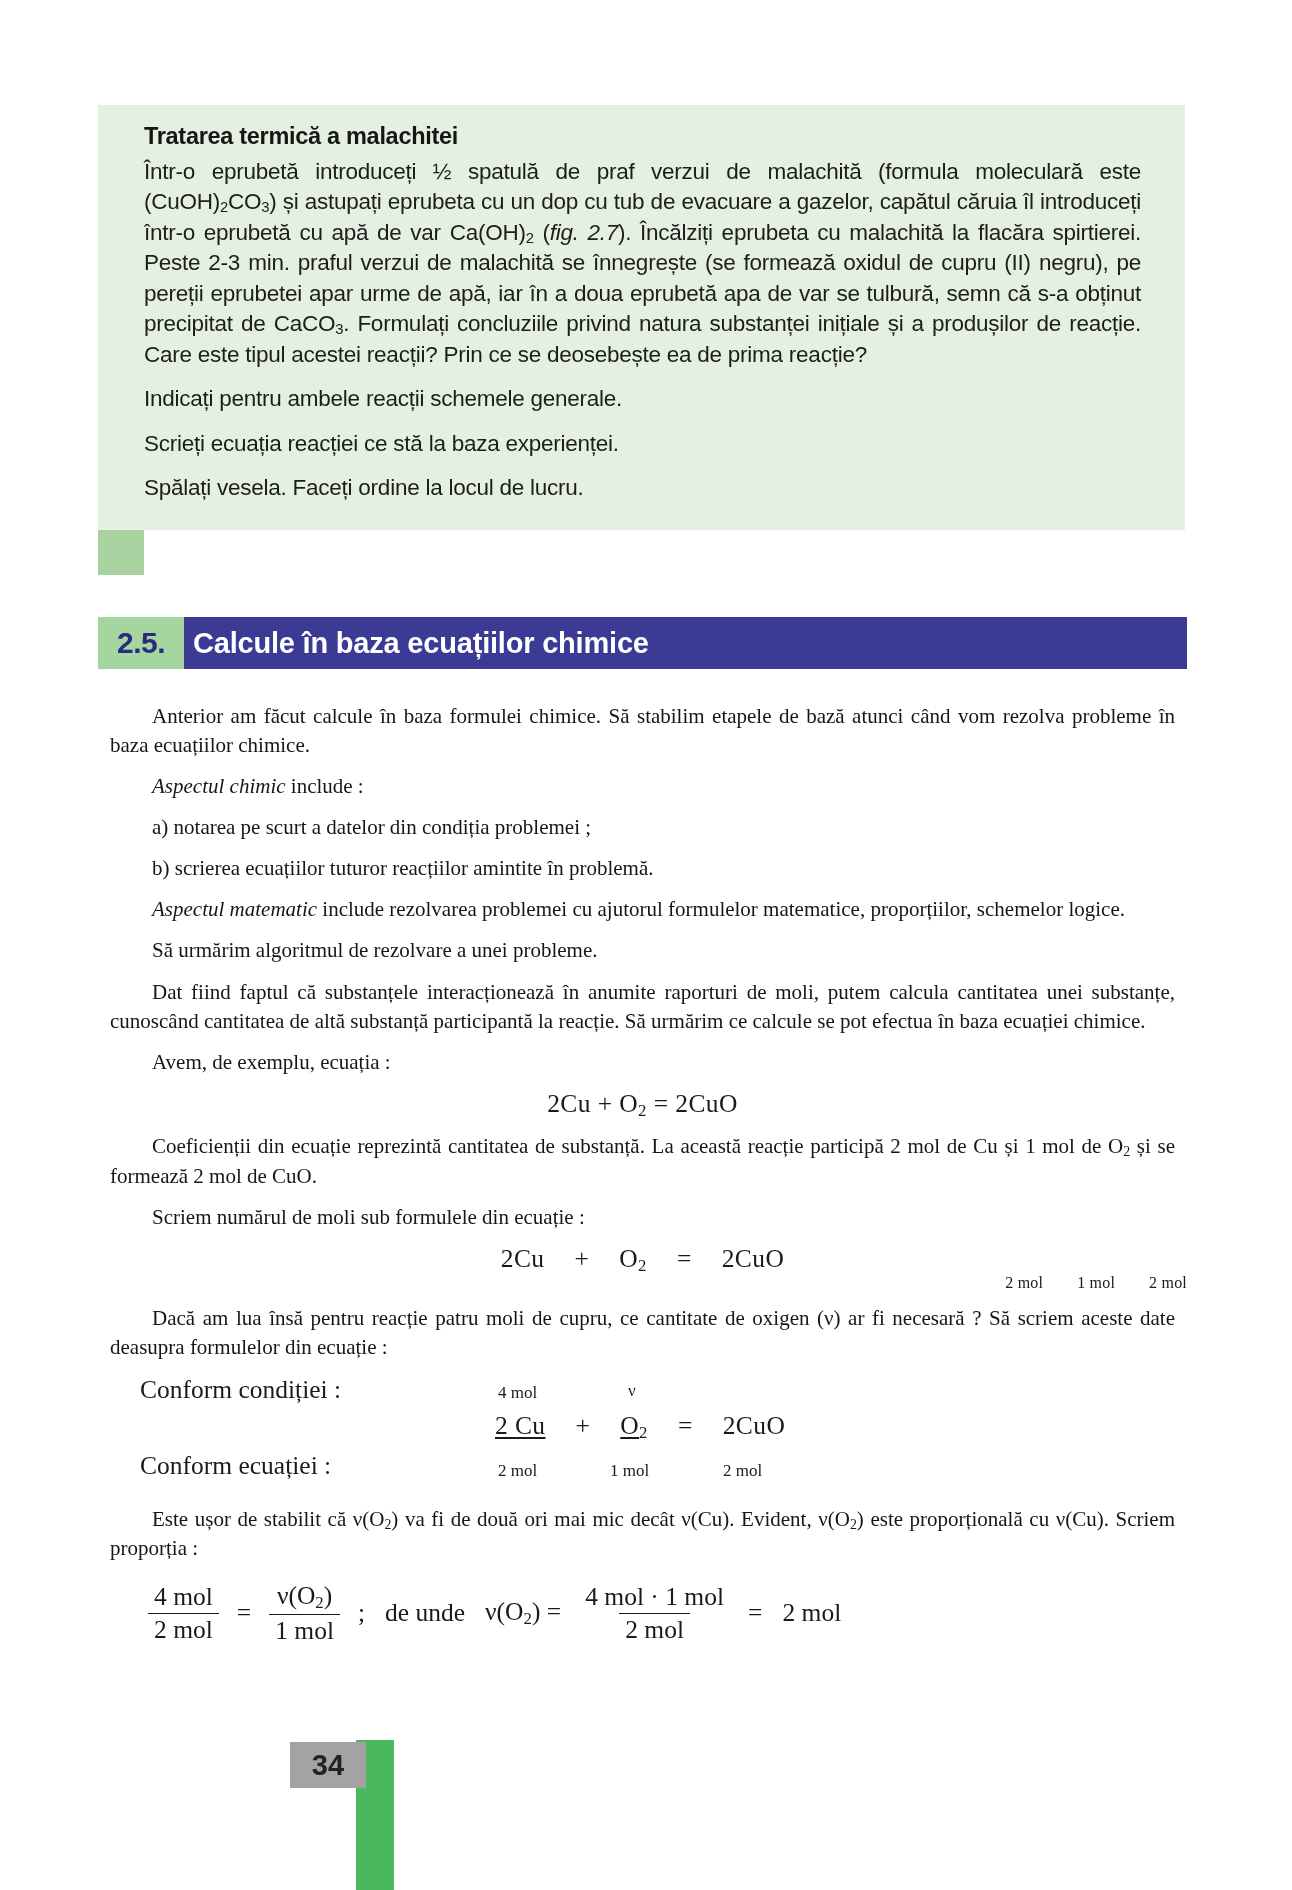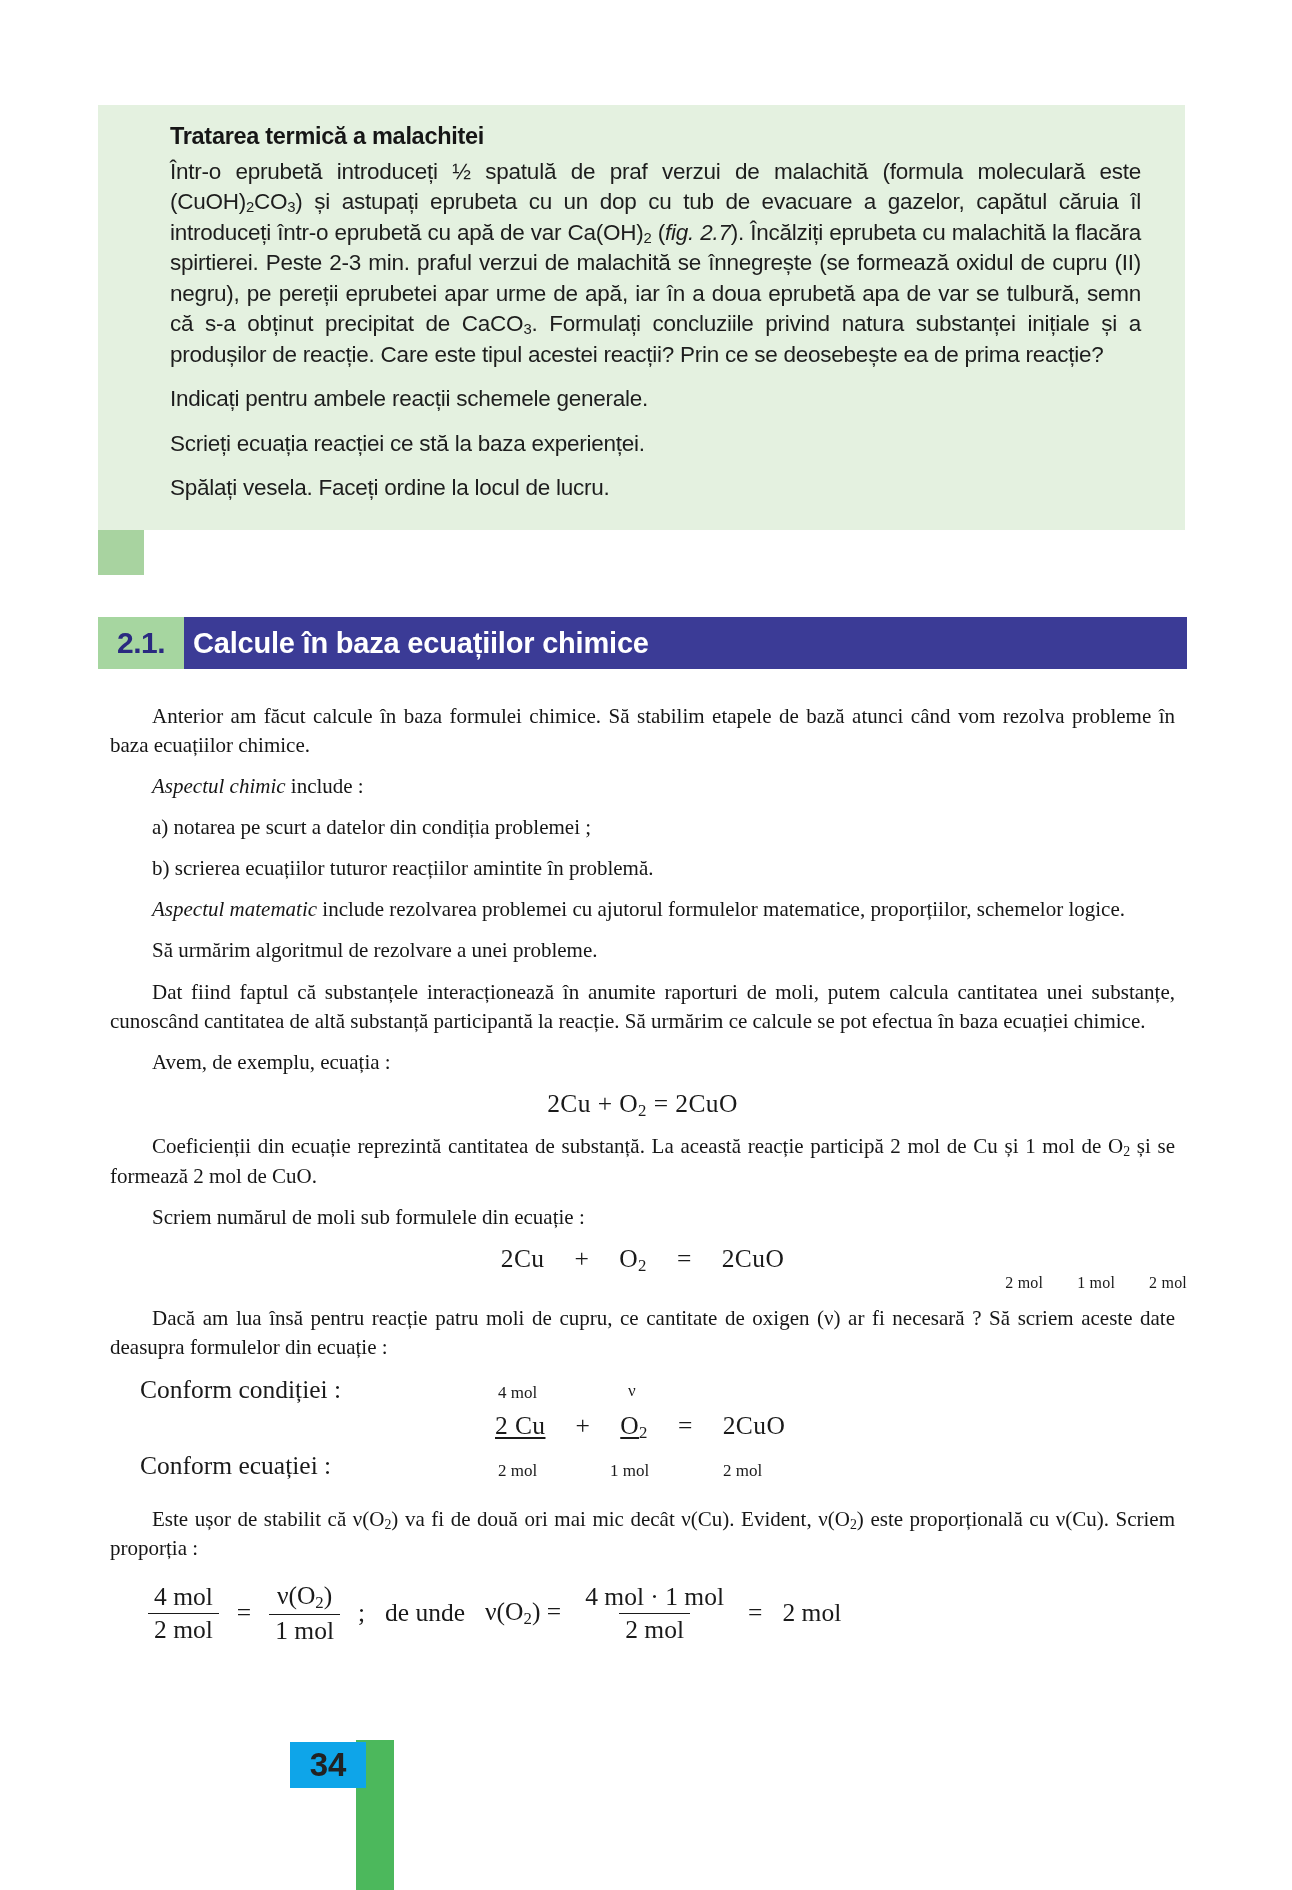--- a/index.html
+++ b/index.html
@@ -24,21 +24,21 @@
   }
 
   
   .exp-box {
     position: absolute;
     left: 98px;
     top: 105px;
     width: 1087px;
     background: #e4f1e0;
     box-sizing: border-box;
-    padding: 18px 44px 26px 72px;
+    padding: 18px 44px 26px 46px;
     font-family: "Liberation Sans", "DejaVu Sans", sans-serif;
   }
   .exp-stripe {
     position: absolute;
     left: 98px;
     top: 105px;
     width: 46px;
     height: 470px;
     background: #a8d3a0;
   }
@@ -210,26 +210,26 @@
     width: 38px;
     height: 150px;
     background: #4cb85c;
   }
   .pn-box {
     position: absolute;
     left: 290px;
     top: 1742px;
     width: 76px;
     height: 46px;
-    background: #0ea5e9;
+    background: #a3a3a3;
     display: flex;
     align-items: center;
     justify-content: center;
     font-family: "Liberation Sans", "DejaVu Sans", sans-serif;
-    font-size: 33px;
+    font-size: 29px;
     font-weight: bold;
     color: #222222;
   }
 </style>
 </head>
 <body>
 
 <div class="page">
 
   <div class="exp-stripe"></div>
@@ -239,21 +239,21 @@
     <div class="exp-title">Tratarea termică a malachitei</div>
 
     <p class="exp-para"><span>Într-o eprubetă introduceți ½ spatulă de praf verzui de malachită (formula moleculară este (CuOH)</span><sub>2</sub><span>CO</span><sub>3</sub><span>) și astupați eprubeta cu un dop cu tub de evacuare a gazelor, capătul căruia îl introduceți într-o eprubetă cu apă de var Ca(OH)</span><sub>2</sub><span> (</span><span class="it">fig. 2.7</span><span>). Încălziți eprubeta cu malachită la flacăra spirtierei. Peste 2-3 min. praful verzui de malachită se înnegrește (se formează oxidul de cupru (II) negru), pe pereții eprubetei apar urme de apă, iar în a doua eprubetă apa de var se tulbură, semn că s-a obținut precipitat de CaCO</span><sub>3</sub><span>. Formulați concluziile privind natura substanței inițiale și a produșilor de reacție. Care este tipul acestei reacții? Prin ce se deosebește ea de prima reacție?</span></p>
 
     <p class="exp-line">Indicați pentru ambele reacții schemele generale.</p>
     <p class="exp-line">Scrieți ecuația reacției ce stă la baza experienței.</p>
     <p class="exp-line">Spălați vesela. Faceți ordine la locul de lucru.</p>
   </div>
 
   <div class="sec-band">
-    <div class="sec-num">2.1.</div>
+    <div class="sec-num">2.5.</div>
     <div class="sec-title">Calcule în baza ecuațiilor chimice</div>
   </div>
 
   <div class="body-wrap">
 
     <p class="b ind">Anterior am făcut calcule în baza formulei chimice. Să stabilim etapele de bază atunci când vom rezolva probleme în baza ecuațiilor chimice.</p>
 
 
     <p class="b noj" style="text-indent:42px"><span class="it">Aspectul chimic</span><span> include :</span></p>
 

